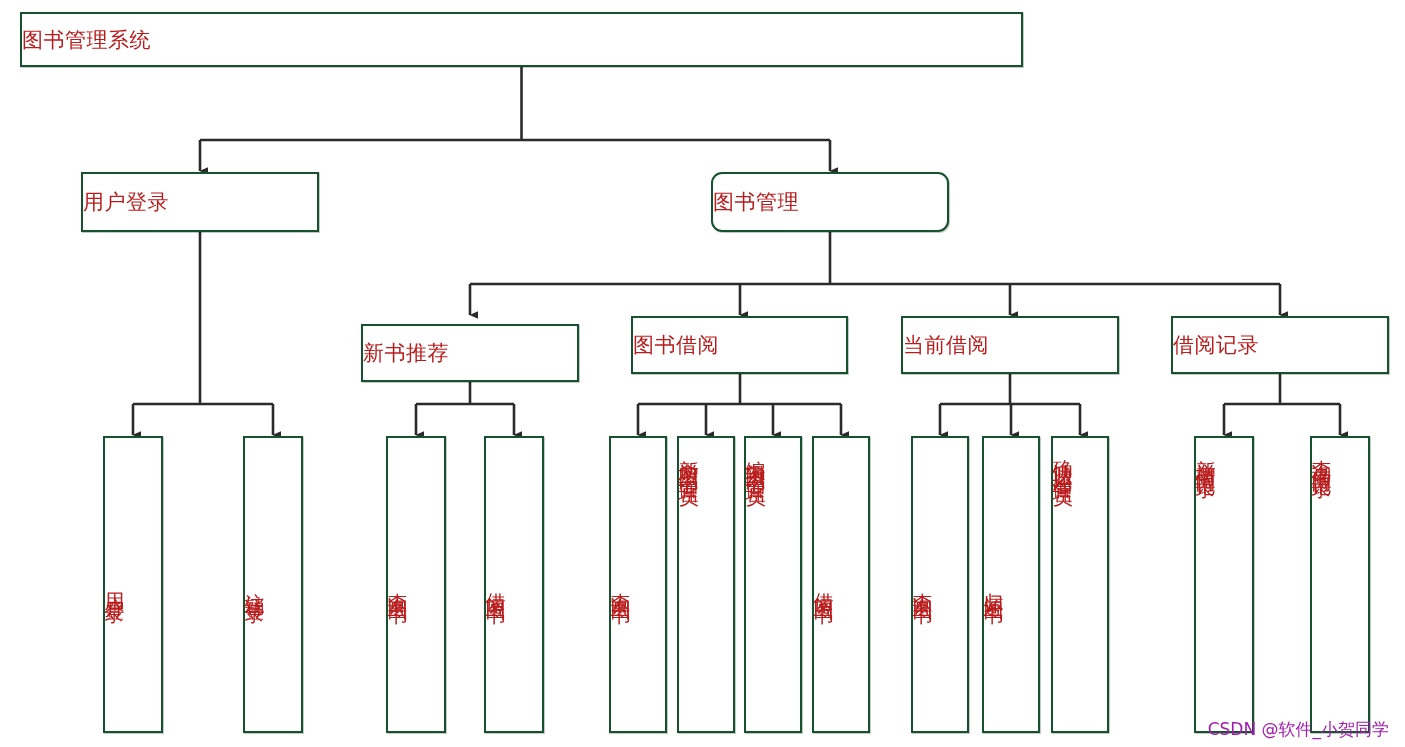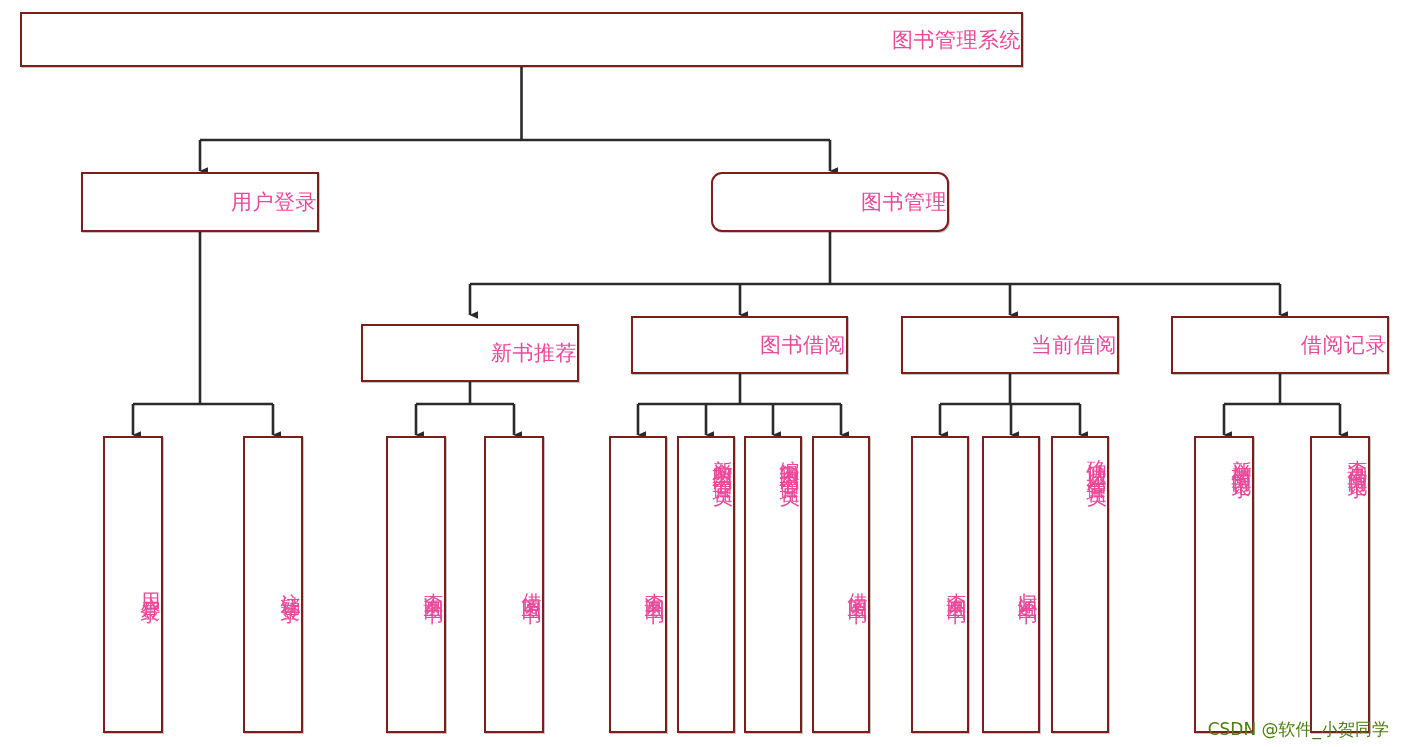--- a/index.html
+++ b/index.html
@@ -23,26 +23,26 @@
     left: 0;
     top: 0;
     width: 1405px;
     height: 747px;
     pointer-events: none;
   }
   .node {
     position: absolute;
     box-sizing: border-box;
     background: #ffffff;
-    border: 2px solid #7f1d1d;
+    border: 2px solid #14532d;
     box-shadow: 1px 1px 0 rgba(0,0,0,0.22);
     display: flex;
     align-items: center;
-    justify-content: flex-end;
-    color: #ec4899;
+    justify-content: flex-start;
+    color: #b91c1c;
   }
   .node.horizontal {
     font-size: 21px;
     letter-spacing: 0.5px;
   }
   .node.vertical {
     font-size: 20px;
     align-items: flex-start;
     padding-top: 6px;
   }
@@ -56,21 +56,21 @@
   }
   .node.vertical.center-text {
     align-items: center;
     padding-top: 0;
   }
   #watermark {
     position: absolute;
     right: 16px;
     bottom: 6px;
     font-size: 17px;
-    color: #4d7c0f;
+    color: #a21caf;
     white-space: nowrap;
     user-select: none;
   }
 </style>
 </head>
 <body>
 
 <div id="diagram-root">
 
   <svg id="edges-layer" viewBox="0 0 1405 747" width="1405" height="747" xmlns="http://www.w3.org/2000/svg">

